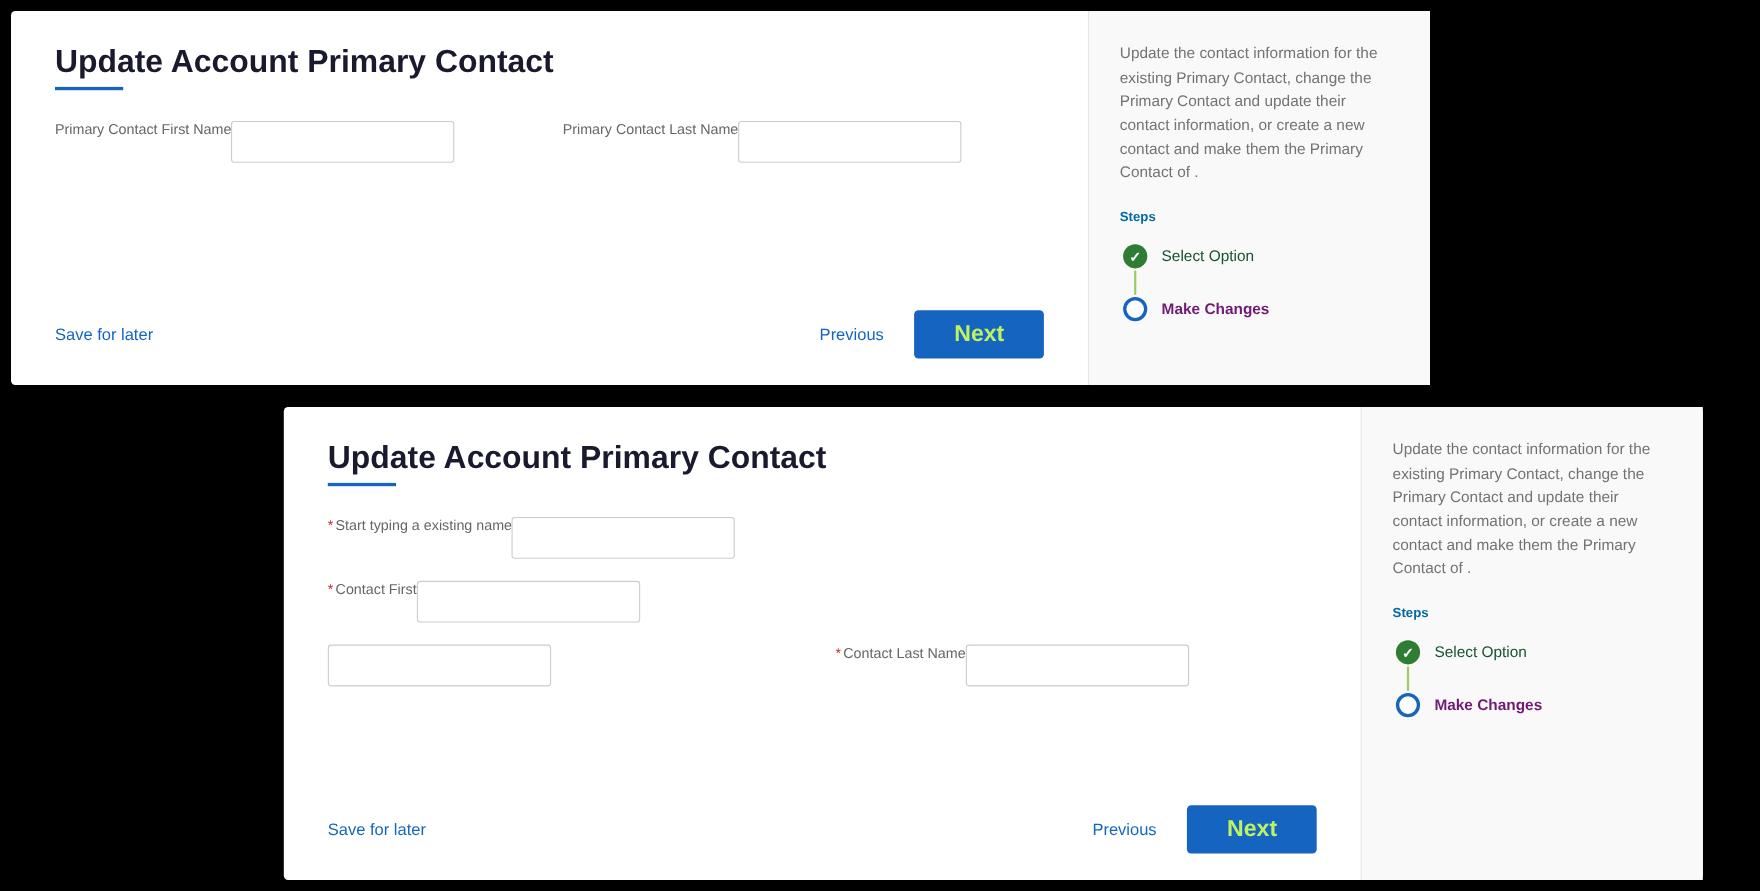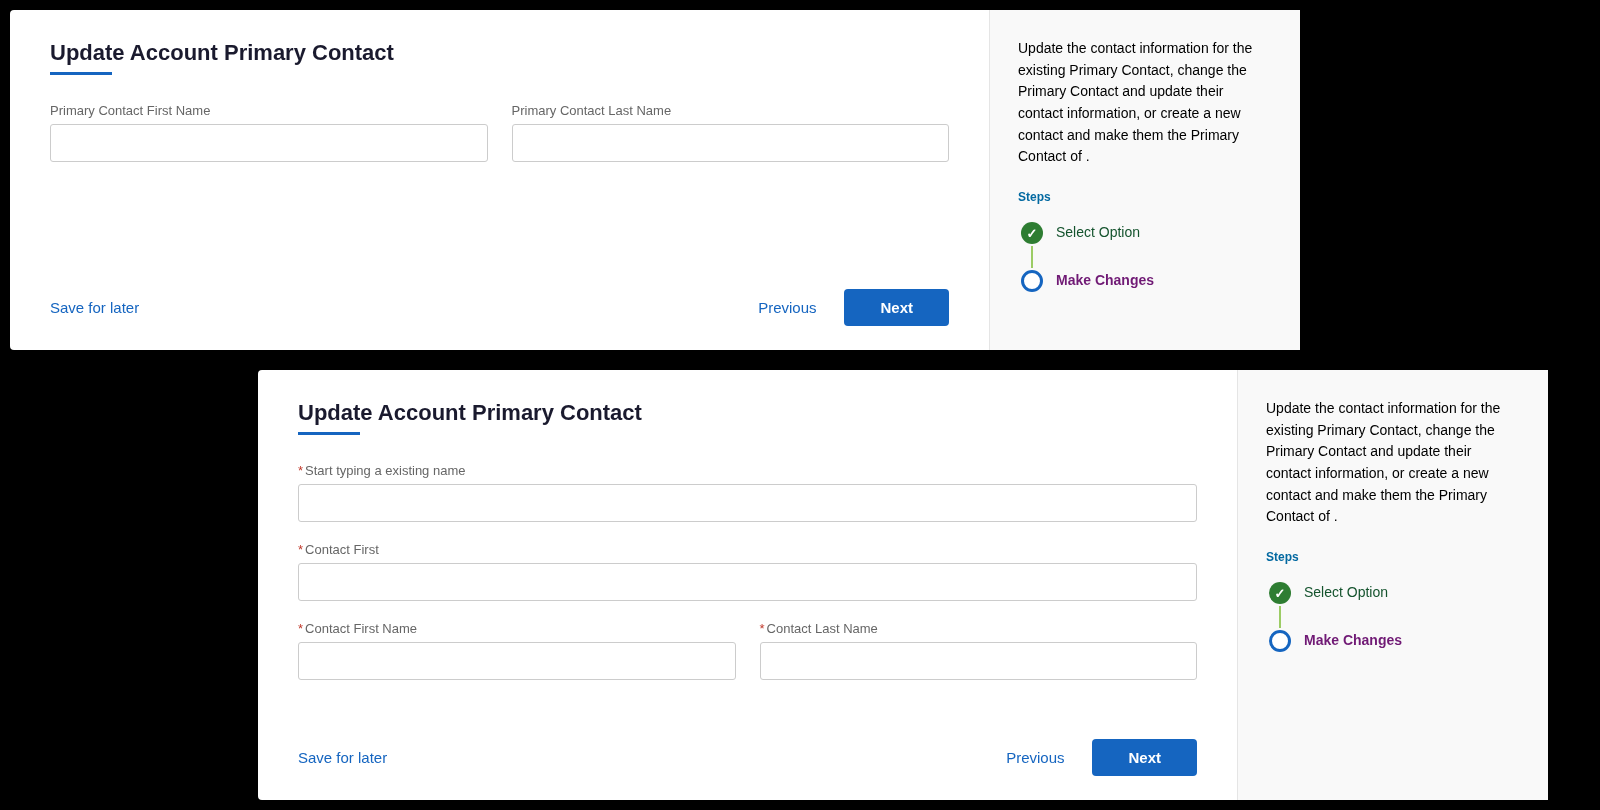--- a/index.html
+++ b/index.html
@@ -45,42 +45,42 @@
     }
 
     .sidebar-section {
       width: 310px;
       padding: 28px 28px;
       background: #f9f9f9;
     }
 
     
     .form-title {
-      font-size: 22px;
+      font-size: 29px;
       font-weight: 600;
       color: #1a1a2e;
       margin-bottom: 6px;
     }
     .title-underline {
       width: 62px;
       height: 3px;
       background: #1565c0;
       margin-bottom: 28px;
     }
 
     
     .field-row {
       display: flex;
       gap: 24px;
       margin-bottom: 20px;
     }
     .field-group {
       flex: 1;
       display: flex;
-      flex-direction: column;
+      flex-direction: row;
     }
     .field-group.full {
       flex: 1 1 100%;
     }
     .field-label {
       font-size: 13px;
       color: #666;
       margin-bottom: 6px;
     }
     .required-star {
@@ -124,34 +124,34 @@
     .btn-previous {
       background: none;
       border: none;
       color: #1565c0;
       font-size: 15px;
       cursor: pointer;
       padding: 8px 16px;
     }
     .btn-next {
       background: #1565c0;
-      color: #ffffff;
+      color: #bef264;
       border: none;
       border-radius: 4px;
-      font-size: 15px;
+      font-size: 21px;
       font-weight: 600;
       padding: 10px 36px;
       cursor: pointer;
       text-align: center;
     }
 
     
     .sidebar-description {
       font-size: 14px;
-      color: #000000;
+      color: #737373;
       line-height: 1.55;
       margin-bottom: 22px;
     }
     .sidebar-steps-title {
       font-size: 12px;
       font-weight: 700;
       color: #0369a1;
       margin-bottom: 18px;
     }
     .steps-list {
@@ -279,23 +279,20 @@
       <div class="field-group full">
         <label class="field-label">
           <span class="required-star">*</span><span>Contact First</span>
         </label>
         <input class="field-input" type="email" style="">
       </div>
     </div>
 
     <div class="field-row">
       <div class="field-group">
-        <label class="field-label">
-          <span class="required-star">*</span><span>Contact First Name</span>
-        </label>
         <input class="field-input" type="text" style="">
       </div>
       <div class="field-group">
         <label class="field-label">
           <span class="required-star">*</span><span>Contact Last Name</span>
         </label>
         <input class="field-input" type="text" style="">
       </div>
     </div>
 

